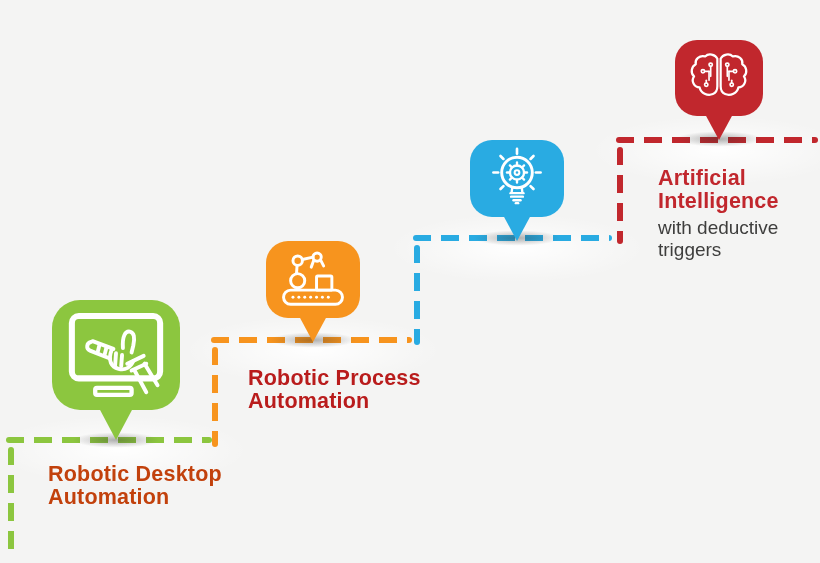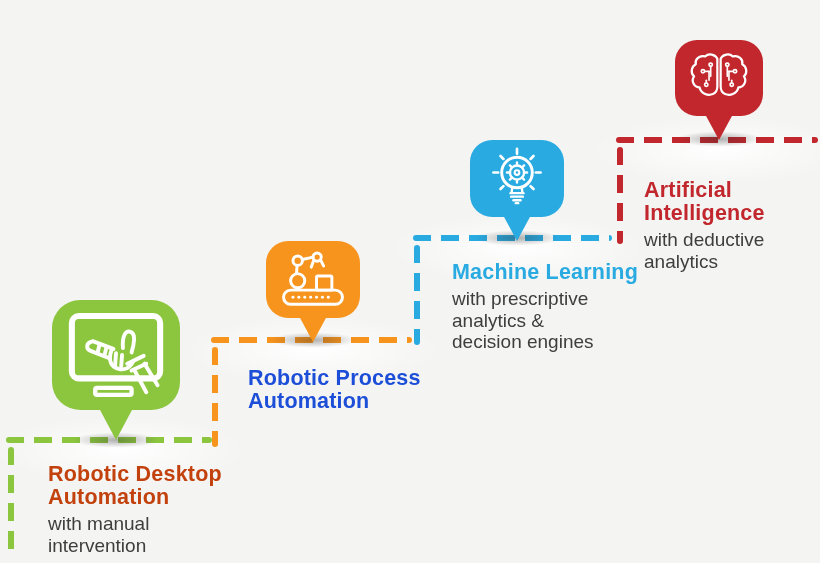--- a/index.html
+++ b/index.html
@@ -73,21 +73,21 @@
   .s2-pin  { left:470px; top:140px; width:94px;  height:77px; }
   .s2-sh   { left:472px; top:230px; }
   .s2-cl   { left:387px; top:213px; }
   .s2-text { left:452px; top:261px; }
 
   .s3-h    { left:616px; top:137px; width:202px; }
   .s3-v    { left:617px; top:147px; height:97px; }
   .s3-pin  { left:675px; top:40px;  width:88px;  height:76px; }
   .s3-sh   { left:674px; top:131px; }
   .s3-cl   { left:589px; top:115px; }
-  .s3-text { left:644px; top:167px;margin-top:12px; }
+  .s3-text { left:658px; top:167px; }
 </style>
 </head>
 <body>
 
 <div class="canvas">
 
   <div class="cloud s0-cl"></div>
   <div class="hline s0-h" style="--c: #8cc63f;"></div>
   <div class="vline s0-v" style="--c: #8cc63f;"></div>
   <div class="shadow s0-sh"></div>
@@ -110,22 +110,20 @@
           <path d="M81 69 l14 26"></path>
             <path d="M93 62 l15 25"></path>
         </g>
       </g>
     </svg>
     <div class="tail"></div>
   </div>
   <div class="stage-text s0-text">
     <h3 class="heading" style="color: #c2410c;">Robotic Desktop
 Automation</h3>
-    <p class="desc">with manual
-intervention</p>
   </div>
 
   <div class="cloud s1-cl"></div>
   <div class="hline s1-h" style="--c: #f7941e;"></div>
   <div class="vline s1-v" style="--c: #f7941e;"></div>
   <div class="shadow s1-sh"></div>
   <div class="pin s1-pin" style="--c: #f7941e;">
     <svg width="66" height="57" viewBox="0 0 112 96">
       <g fill="none" stroke="#ffffff" stroke-width="5" stroke-linecap="round" stroke-linejoin="round">
         <rect x="6" y="66" width="100" height="24" rx="12"></rect>
@@ -144,21 +142,21 @@
           <circle cx="42" cy="78" r="2.5"></circle>
         <circle cx="52" cy="78" r="2.5"></circle>
           <circle cx="62" cy="78" r="2.5"></circle>
           <circle cx="72" cy="78" r="2.5"></circle>
         <circle cx="82" cy="78" r="2.5"></circle>
       </g>
     </svg>
     <div class="tail"></div>
   </div>
   <div class="stage-text s1-text">
-    <h3 class="heading" style="color: #1d4ed8;">Robotic Process
+    <h3 class="heading" style="color: #b91c1c;">Robotic Process
 Automation</h3>
   </div>
 
   <div class="cloud s2-cl"></div>
   <div class="hline s2-h" style="--c: #29abe2;"></div>
   <div class="vline s2-v" style="--c: #29abe2;"></div>
   <div class="shadow s2-sh"></div>
   <div class="pin s2-pin" style="--c: #29abe2;">
     <svg width="68" height="66" viewBox="0 0 112 112">
       <g fill="none" stroke="#ffffff" stroke-linecap="round" stroke-linejoin="round">
@@ -188,26 +186,20 @@
             <path d="M33 22 L28 17"></path>
             <path d="M79 22 L84 17"></path>
           <path d="M24 45 H16"></path>
             <path d="M88 45 H96"></path>
           <path d="M33 68 L28 73"></path>
             <path d="M79 68 L84 73"></path>
         </g>
       </g>
     </svg>
     <div class="tail"></div>
-  </div>
-  <div class="stage-text s2-text">
-    <h3 class="heading" style="color: rgb(41, 171, 226);">Machine Learning</h3>
-    <p class="desc">with prescriptive
-analytics &amp;
-decision engines</p>
   </div>
 
   <div class="cloud s3-cl"></div>
   <div class="hline s3-h" style="--c: #c1272d;"></div>
   <div class="vline s3-v" style="--c: #c1272d;"></div>
   <div class="shadow s3-sh"></div>
   <div class="pin s3-pin" style="--c: #c1272d;">
     <svg width="62" height="56" viewBox="0 0 112 100">
       <g fill="none" stroke="#ffffff" stroke-width="4" stroke-linecap="round" stroke-linejoin="round">
         <path d="M53 15 C49 7 37 5 31 11 C21 8 12 16 14 25 C6 29 4 41 11 47 C5 55 11 67 21 67 C23 77 35 83 45 79 C50 77 53 71 53 65 Z"></path>
@@ -229,16 +221,16 @@
             <path d="M79 59 v-5"></path>
         </g>
       </g>
     </svg>
     <div class="tail"></div>
   </div>
   <div class="stage-text s3-text">
     <h3 class="heading" style="color: rgb(193, 39, 45);">Artificial
 Intelligence</h3>
     <p class="desc">with deductive
-analytics</p>
+triggers</p>
   </div>
 
 </div>
 
 </body></html>

